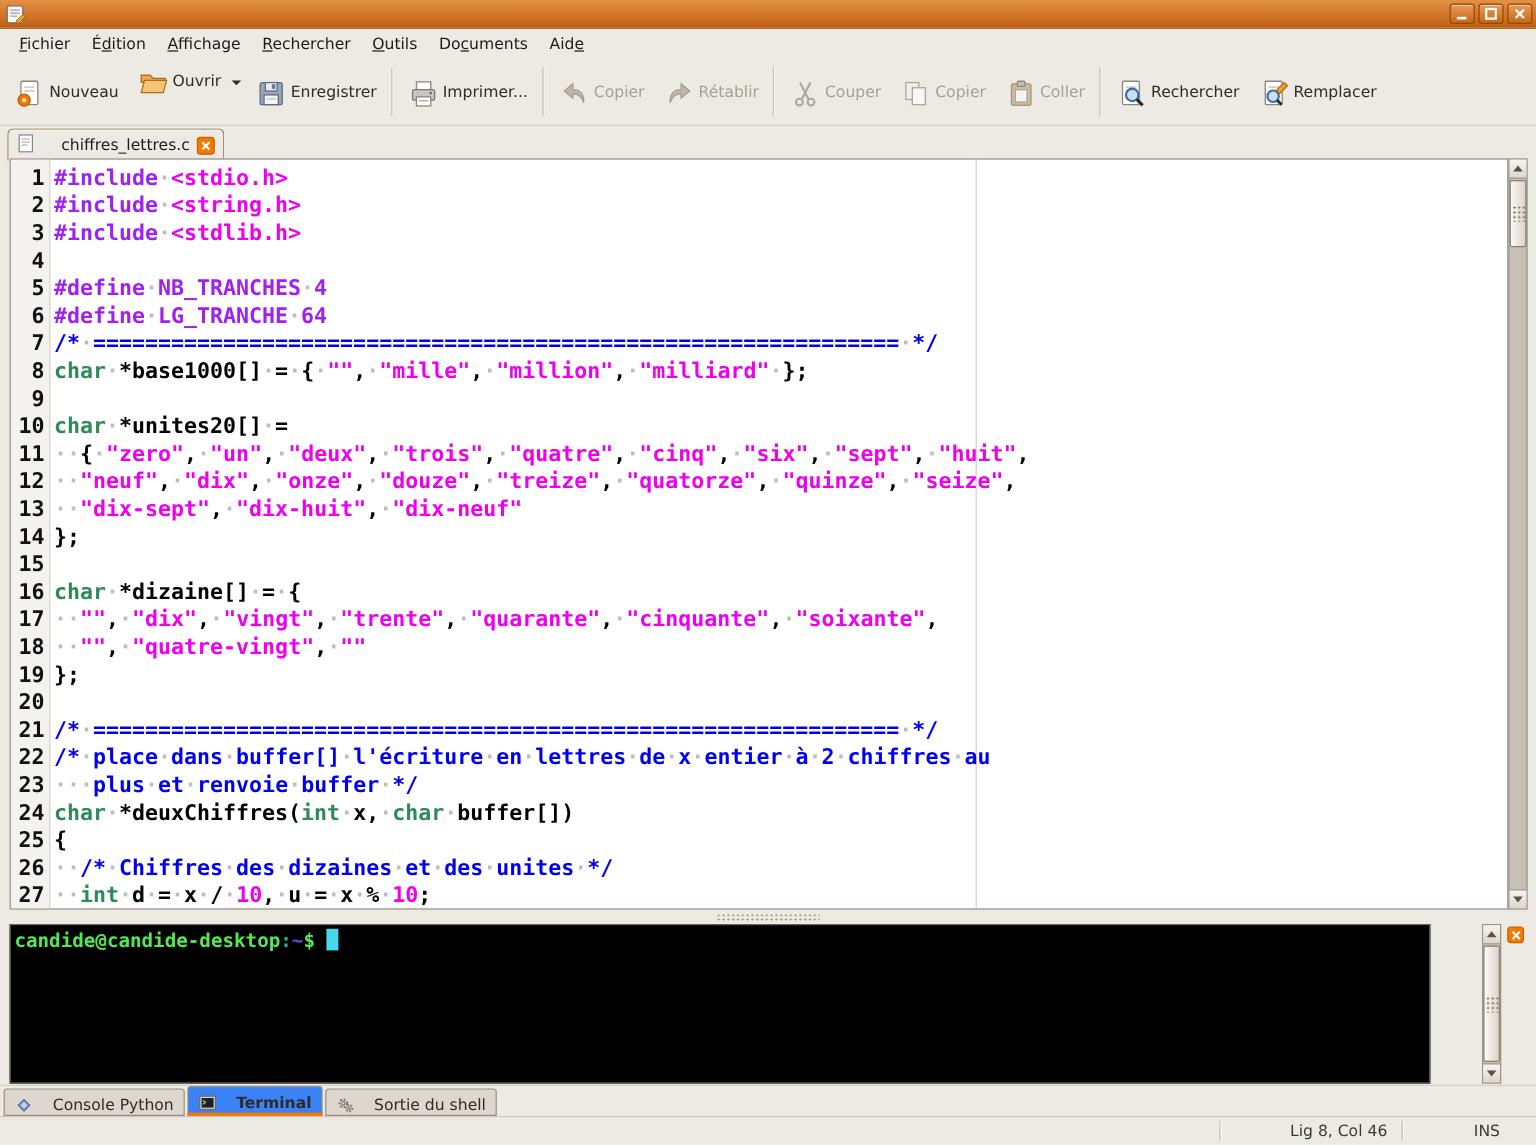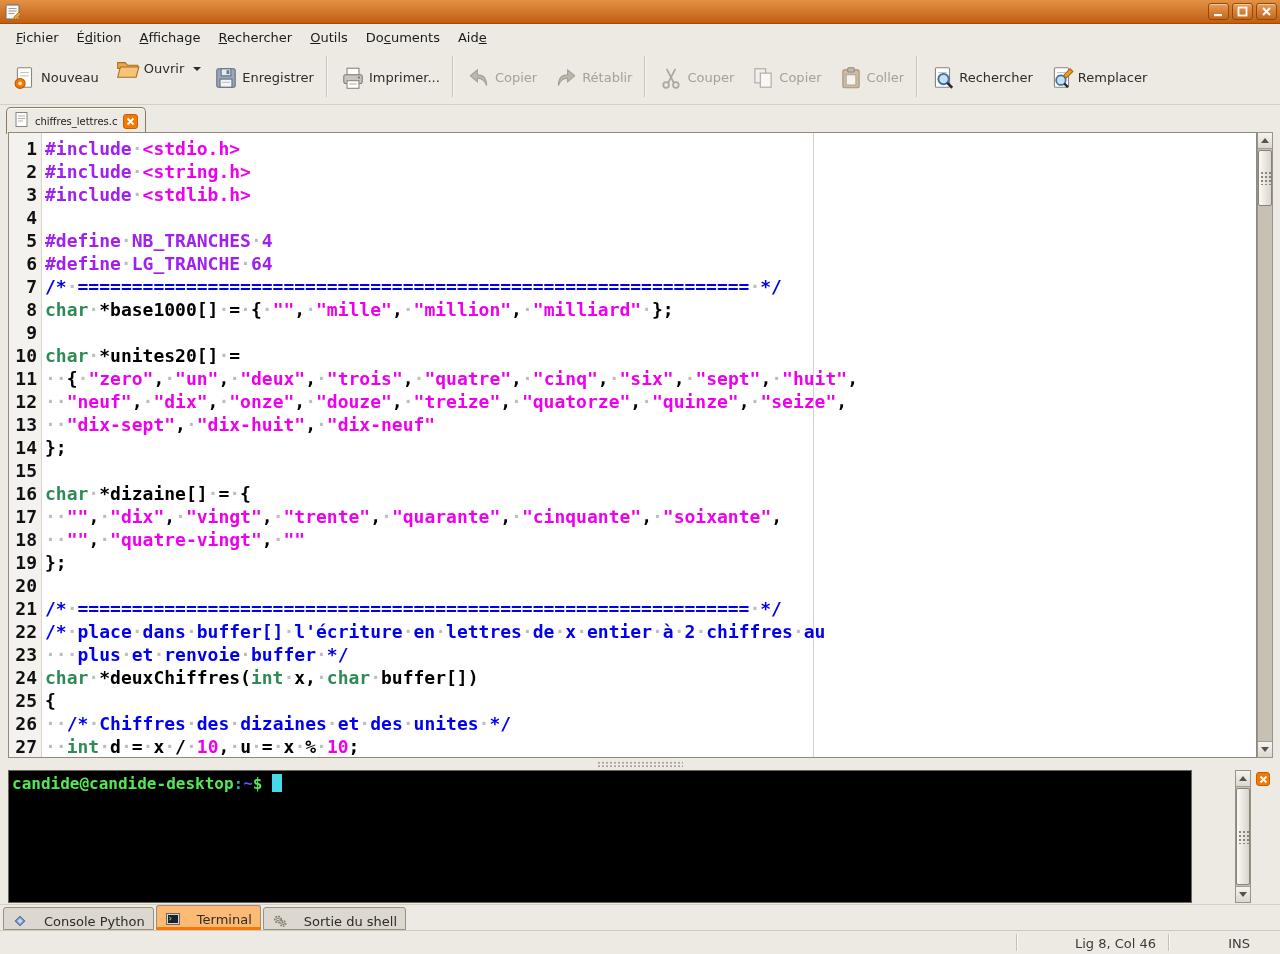--- a/index.html
+++ b/index.html
@@ -34,21 +34,21 @@
   .tbtn .ticon{ width:26px; height:26px; display:block; }
   .tbtn.disabled{ color:#A6A096; }
   .tsep{ width:2px; margin:5px 4px; border-left:1px solid #C7C2B9; border-right:1px solid #F8F6F2; }
   .combo{ display:flex; align-items:flex-start; }
   .caret{ width:0; height:0; border:4px solid transparent; border-top-color:#2E2B28; margin:16px 4px 0 1px; }
   
   .doc-tabbar{ position:absolute; left:0; top:105px; width:1280px; height:28px; }
   .doc-tab{ position:absolute; left:6px; top:2px; height:27px; display:flex; align-items:center; gap:6px;
     padding:0 7px; background:var(--chrome-bg,#EDEAE3); border:1px solid #8E7B5E; border-bottom:none;
     border-radius:5px 5px 0 0; box-shadow: inset 0 1px 0 #FBF9F6; }
-  .doc-tab .label{ font-size:10px; }
+  .doc-tab .label{ font-size:13px;margin-left:16px; }
   .tab-close{ width:15px; height:15px; background:var(--accent,#F57900); border:1px solid #C65F06;
     border-radius:3px; display:flex; align-items:center; justify-content:center; }
   
   .code-area{ position:absolute; left:8px; top:132px; width:1249px; height:626px;
     background:var(--code-bg,#FFF); border:1px solid #8F887B; overflow:hidden; }
   .gutter-bg{ position:absolute; left:0; top:0; width:33px; height:100%;
     background:#F4F2EE; border-right:1px solid #D9D5CC; }
   .margin-line{ position:absolute; left:804px; top:0; width:1px; height:100%; background:var(--margin-line,#D3CFD9); }
   .code-lines{ position:absolute; left:0; top:4px; width:100%;
     font-family:"DejaVu Sans Mono","Liberation Mono",monospace; font-weight:bold; font-size:18px;
@@ -87,21 +87,21 @@
   .term-cursor{ display:inline-block; width:10px; height:18px; background:var(--term-cursor,#45D9E9);
     vertical-align:-3px; }
   .panel-close{ position:absolute; left:1256px; top:772px; width:14px; height:14px;
     background:var(--accent,#F57900); border:1px solid #C65F06; border-radius:3px;
     display:flex; align-items:center; justify-content:center; }
   
   .bottom-tabbar{ position:absolute; left:0; top:904px; width:1280px; height:26px;
     border-top:1px solid #D5D0C7; display:flex; align-items:flex-end; padding-left:3px; gap:2px; }
   .btab{ display:flex; align-items:flex-end; gap:16px; height:23px; padding:0 8px;
     background:#DCD7CF; border:1px solid #98917E; border-radius:3px 3px 0 0; color:#2E2B28; }
-  .btab.active{ background:#fdba74; height:25px; border-bottom:3px solid var(--accent,#F57900); }
+  .btab.active{ background:#3b82f6; height:25px; border-bottom:3px solid var(--accent,#F57900);font-weight:bold; }
   .btab .bicon{ width:16px; height:16px; }
   
   .statusbar{ position:absolute; left:0; top:930px; width:1280px; height:24px; border-top:1px solid #CFC9C0; }
   .stat-sep{ position:absolute; top:3px; width:2px; height:17px; border-left:1px solid #C5BFB6; border-right:1px solid #FBF9F6; }
   .status-pos{ position:absolute; left:1075px; top:5px; width:130px; text-align:left; color:#3C3A37; }
   .status-ins{ position:absolute; left:1180px; top:5px; width:70px; text-align:right; color:#3C3A37; }
 </style>
 </head>
 <body>
 

